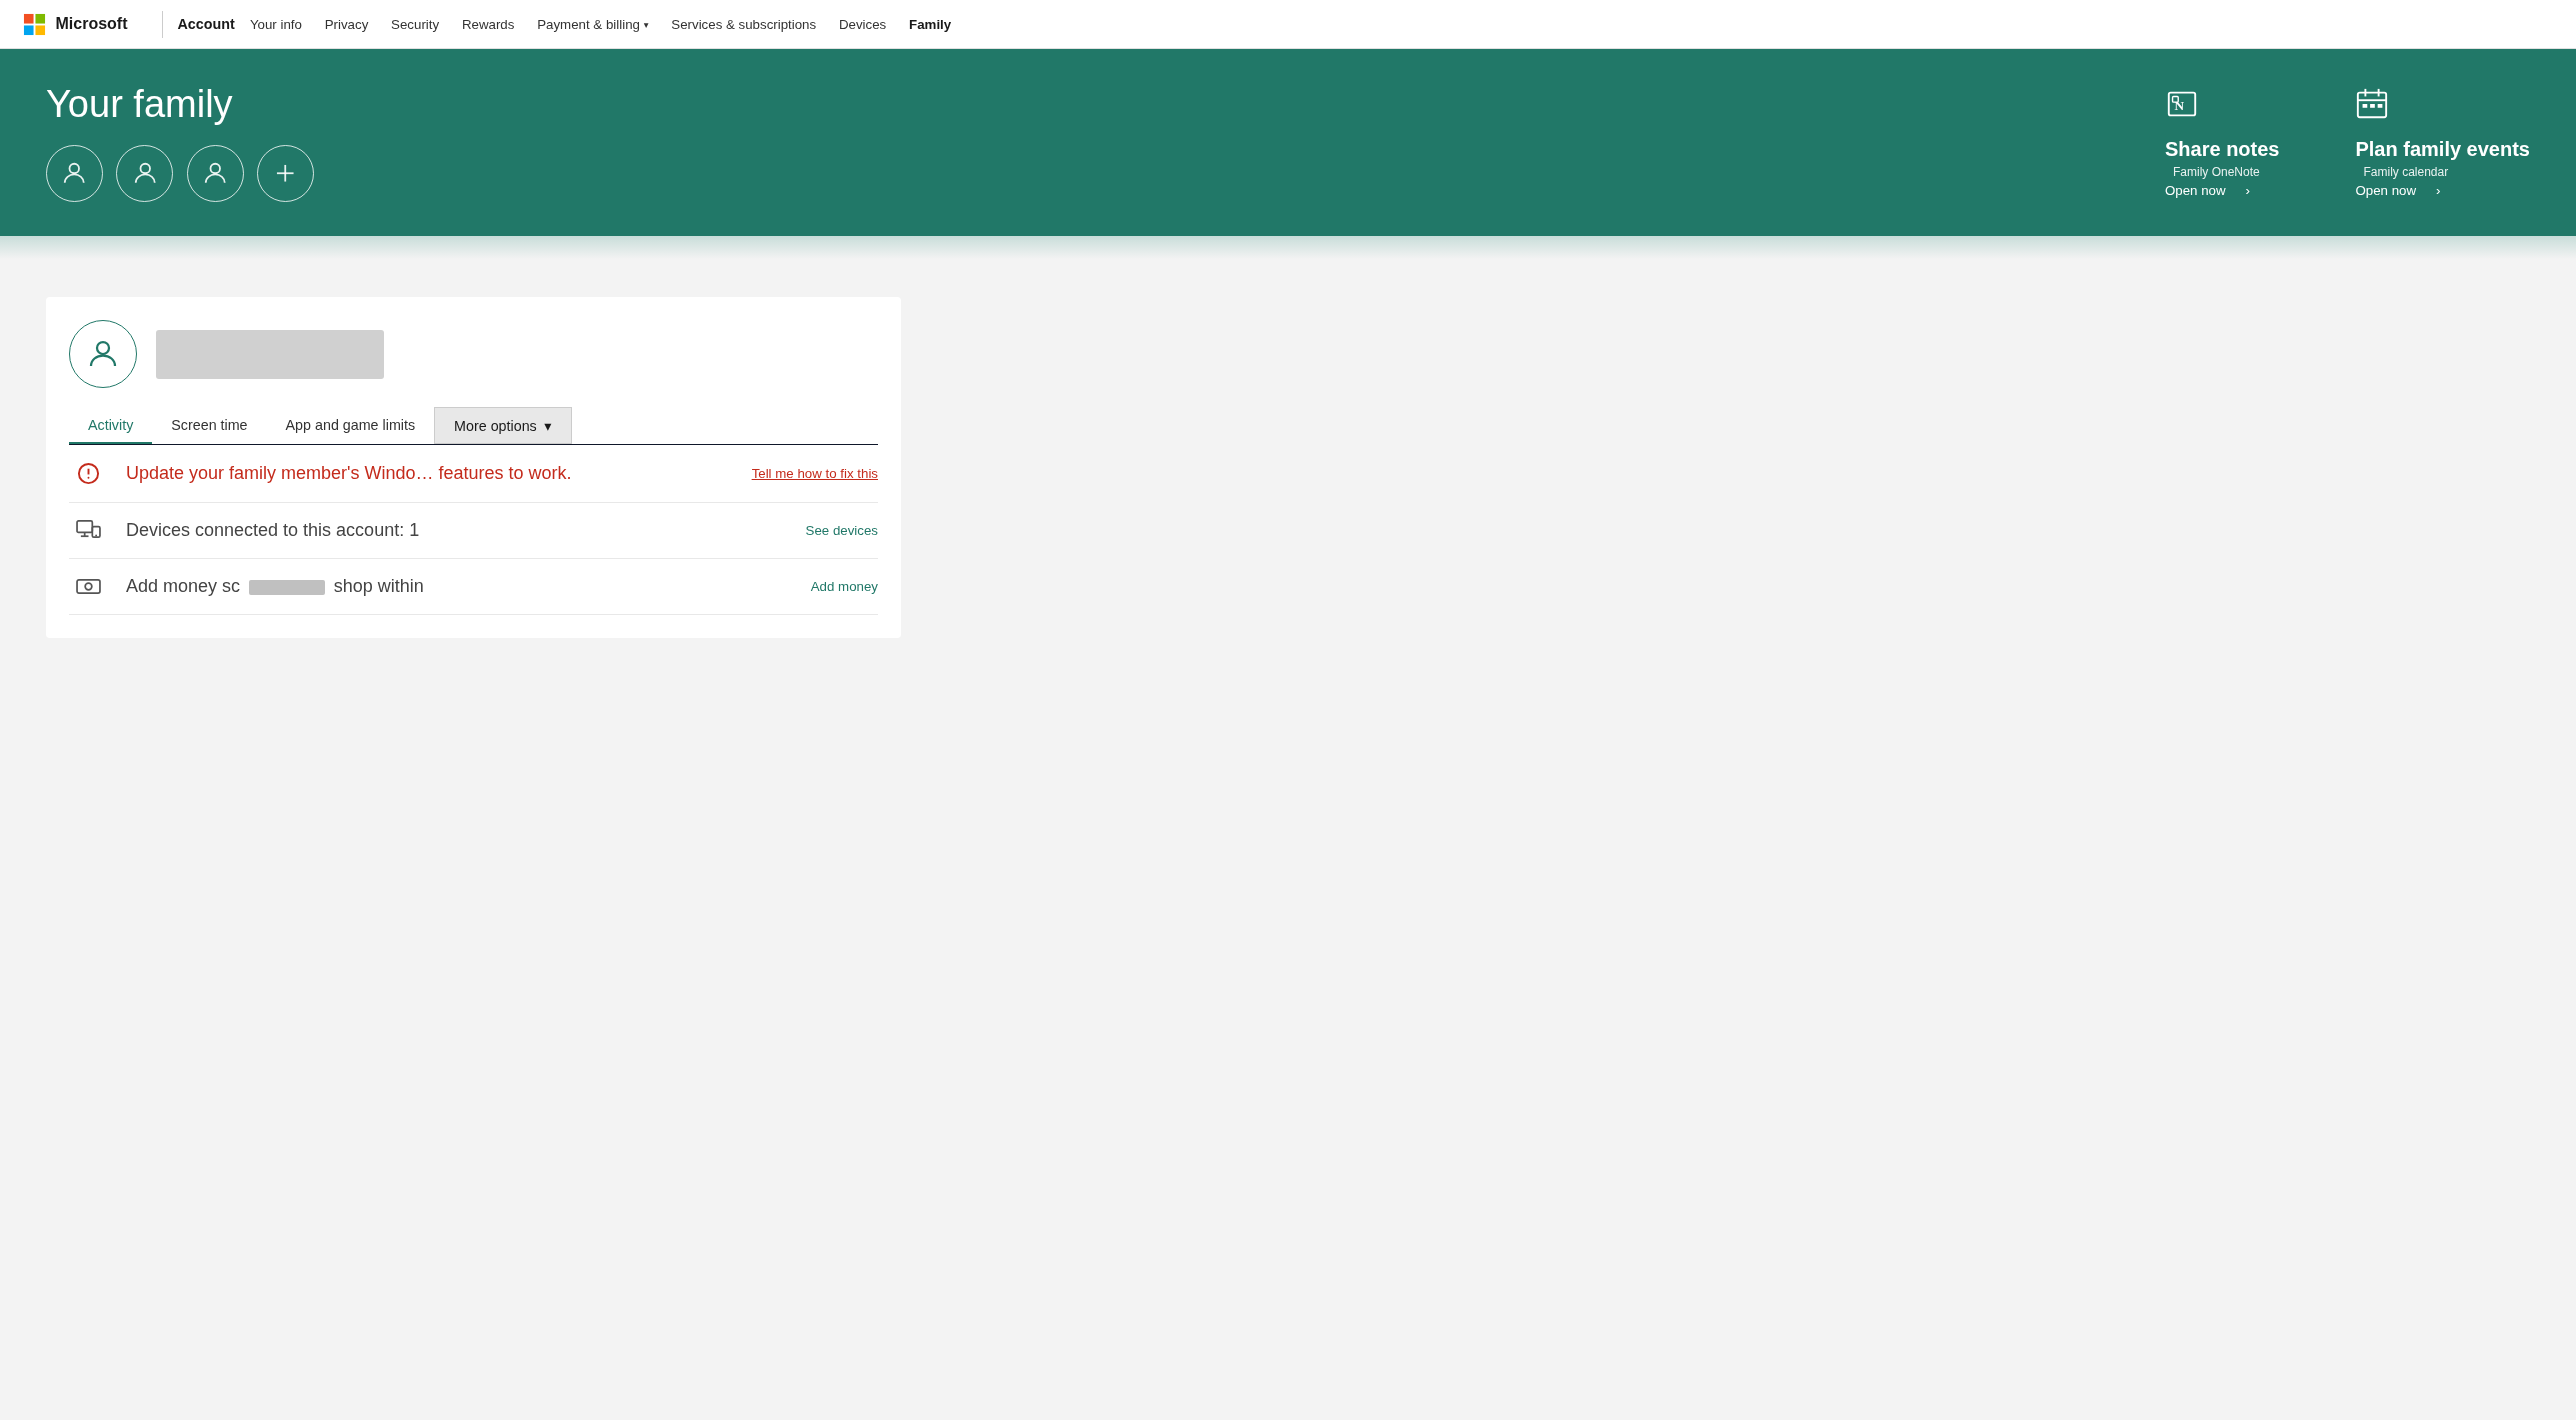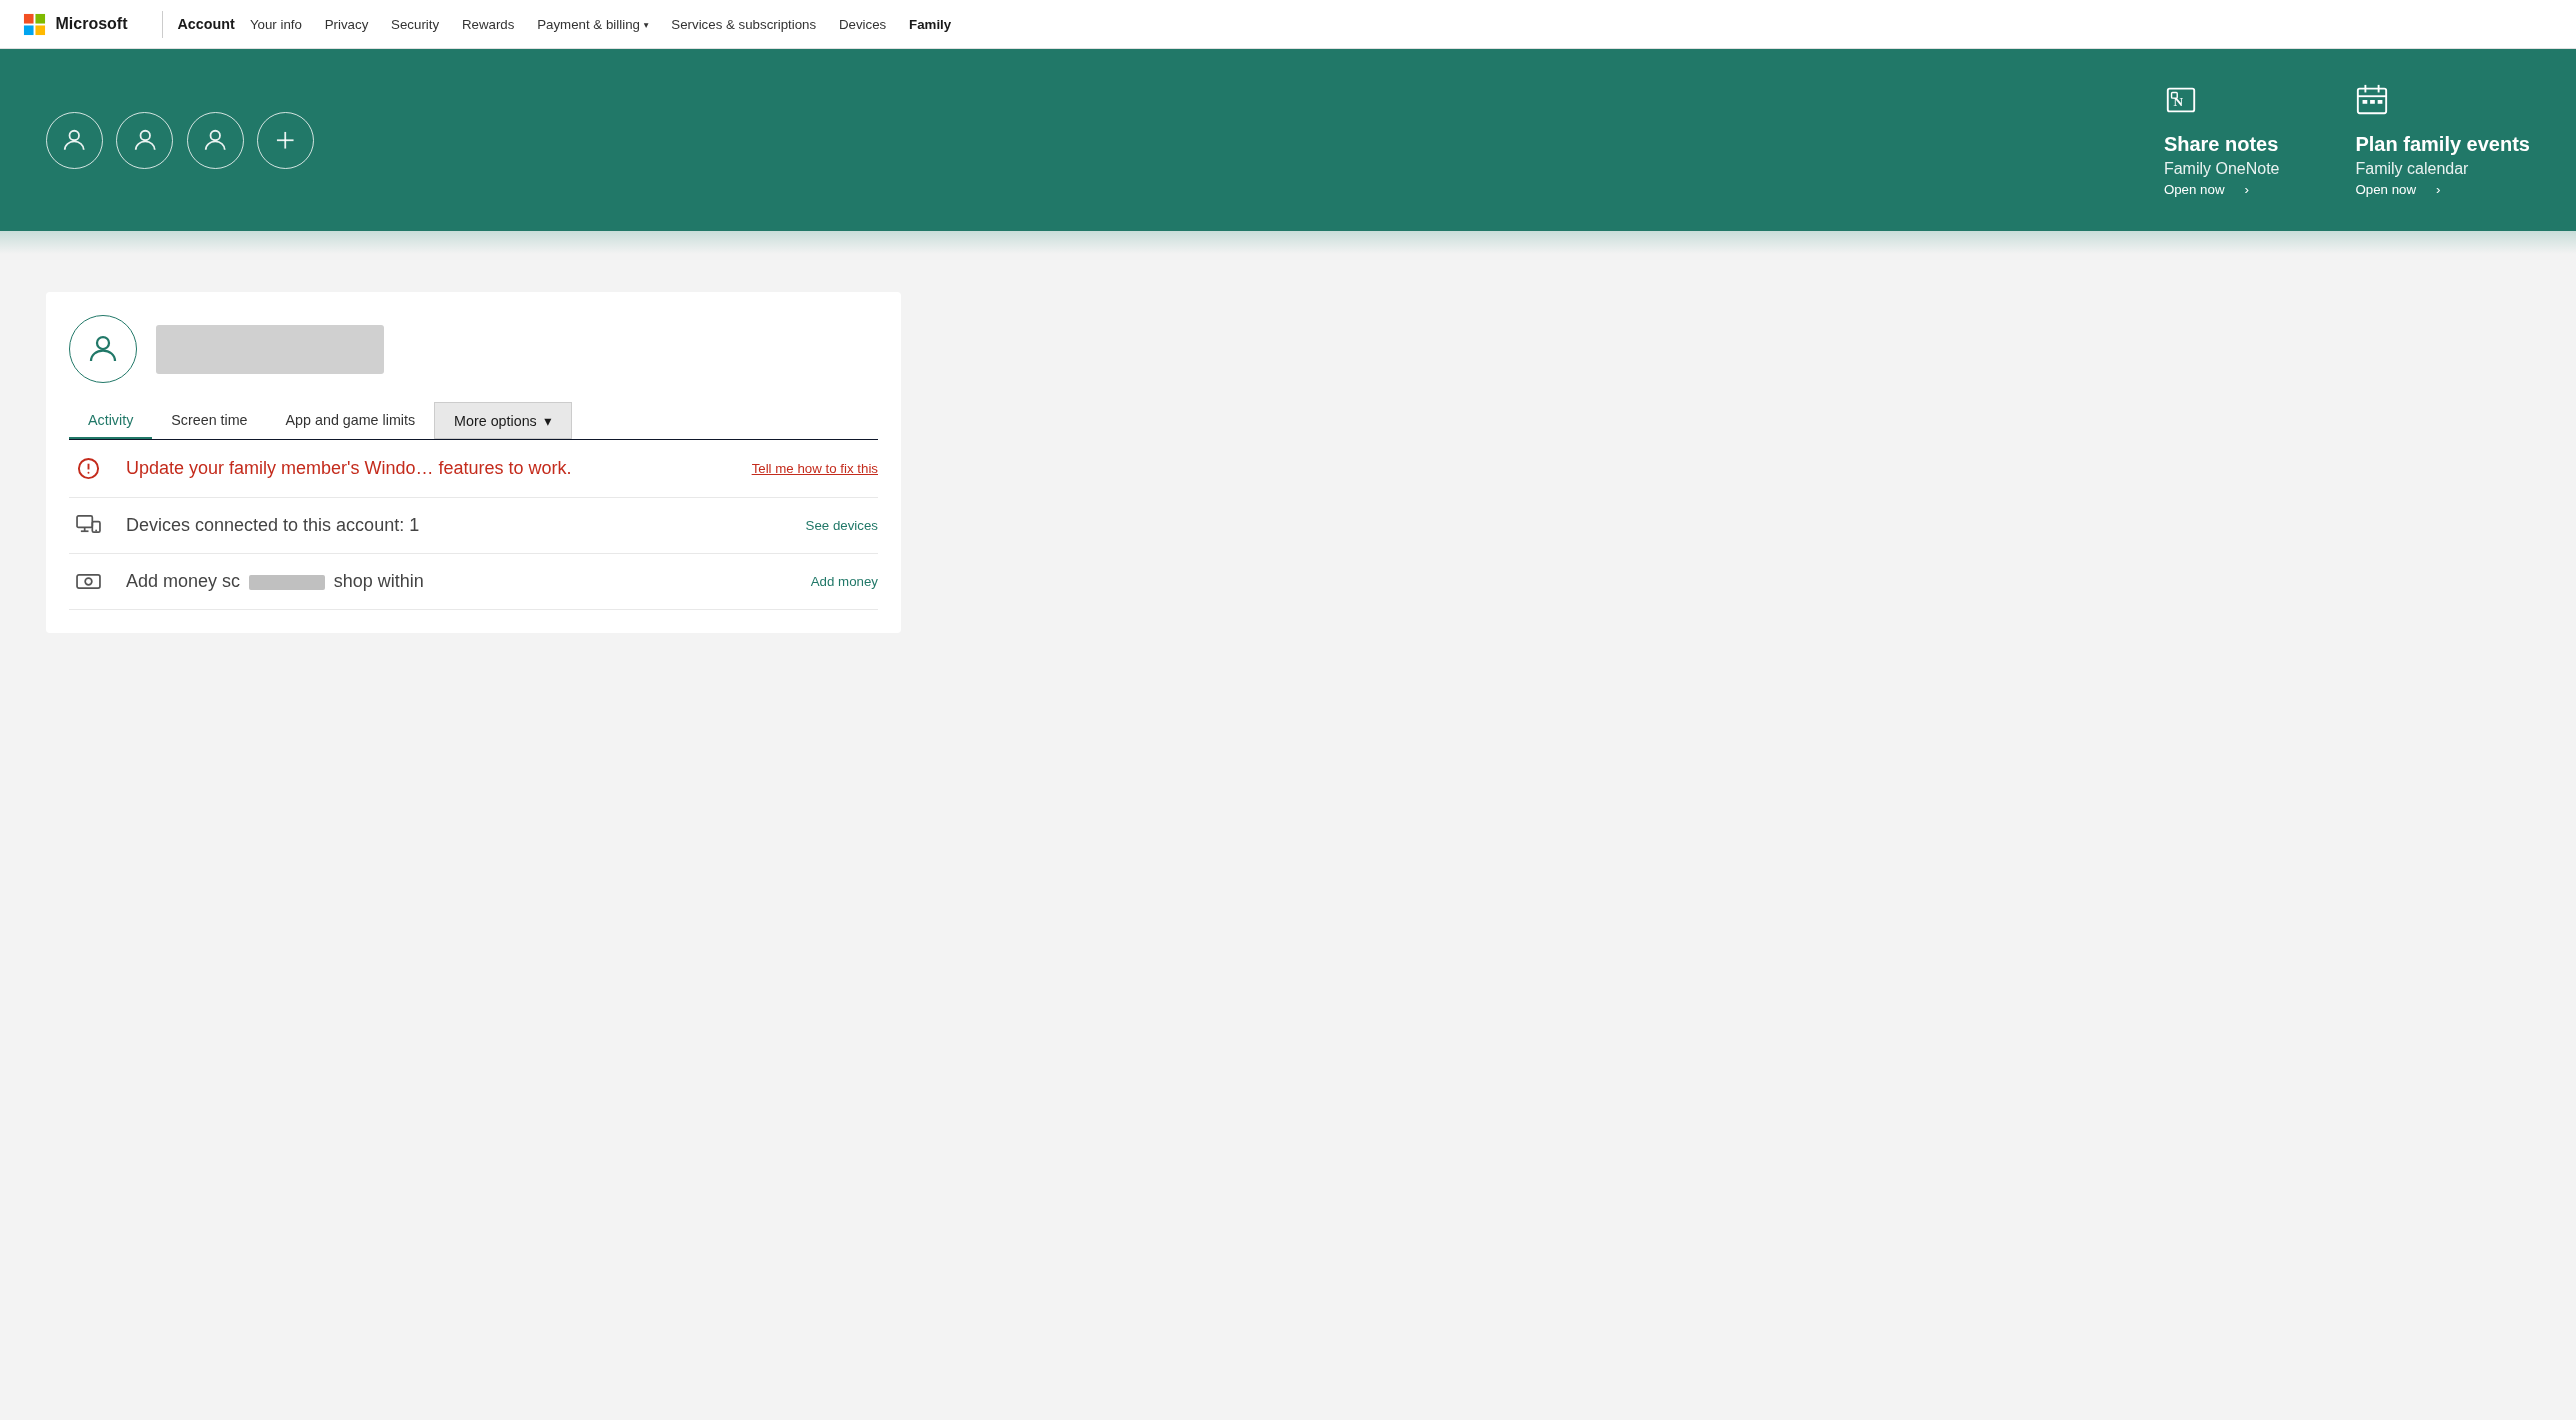--- a/index.html
+++ b/index.html
@@ -110,22 +110,23 @@
     }
     .hero-feature-icon {
       font-size: 27px;
       margin-bottom: 5.7px;
     }
     .hero-feature-title {
       font-size: 20px;
       font-weight: 600;
     }
     .hero-feature-subtitle {
-      font-size: 16px;
+      font-size: 12px;
       opacity: 0.9;
+      margin-left: 8px;
     }
     .hero-feature-link {
       font-size: 13.3px;
       color: #fff;
       text-decoration: none;
       font-weight: 500;
       cursor: pointer;
       display: flex;
       align-items: center;
       gap: 20px;
@@ -316,20 +317,21 @@
       <span style="font-size:9.5px;">▾</span>
     </a>
     <a class="nav-link">Services &amp; subscriptions</a>
     <a class="nav-link">Devices</a>
     <a class="nav-link active">Family</a>
   </div>
 </nav>
 
 <div class="hero">
   <div class="hero-title-section">
+    <h1 class="hero-title">Your family</h1>
     <div class="hero-avatars">
       <div class="avatar-circle">
         <svg viewBox="0 0 24 24">
           <circle cx="12" cy="8" r="4"></circle>
           <path d="M4 20c0-4 3.6-7 8-7s8 3 8 7"></path>
         </svg>
       </div>
       <div class="avatar-circle">
         <svg viewBox="0 0 24 24">
           <circle cx="12" cy="8" r="4"></circle>

